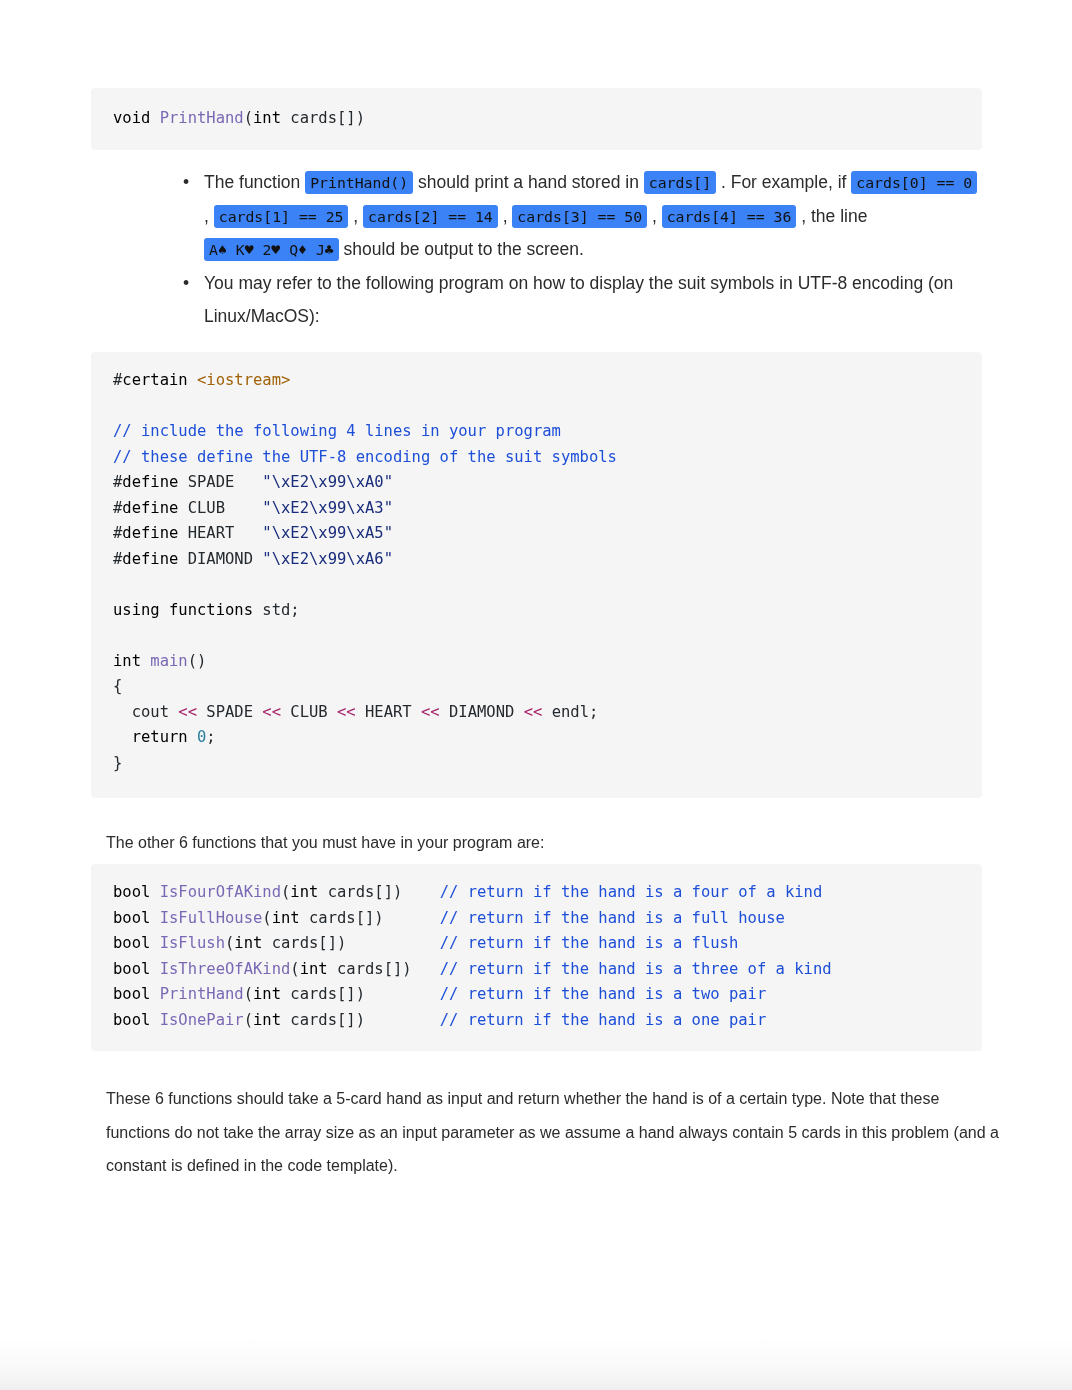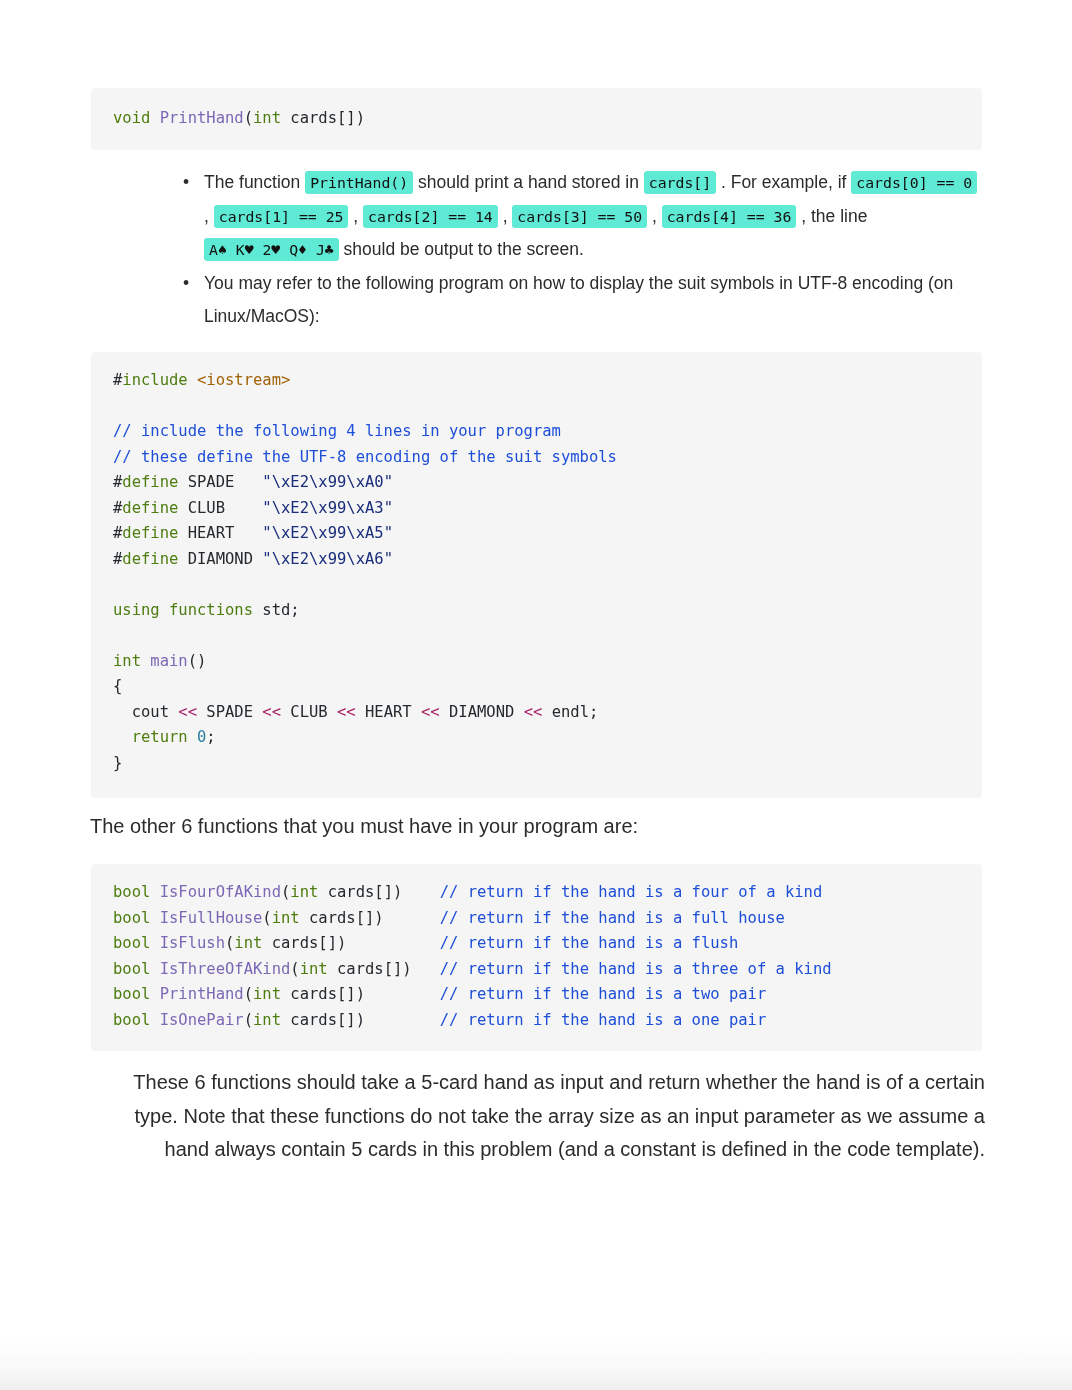--- a/index.html
+++ b/index.html
@@ -66,21 +66,21 @@
   .codeblock.funcs {
     position: absolute;
     left: 91px;
     top: 864px;
     width: 891px;
     box-sizing: border-box;
     padding: 16px 22px 18px 22px;
   }
 
   
-  .k   { color: #4d7c0f; }              
+  .k   { color: #000000; }              
   .fn  { color: #7b68b5; }              
   .inc { color: #a16207; }              
   .str { color: #1a2d7c; }              
   .num { color: #2a7f9e; }              
   .cm  { color: #1d4ed8; }              
   .pn  { color: #24292e; }              
   .op  { color: #a6246a; }              
 
   
   .bullets {
@@ -102,62 +102,61 @@
   .bullets li + li { margin-top: 0px; }
   .bullets li .dot {
     position: absolute;
     left: 9px;
     top: 0;
     font-size: 17.5px;
     line-height: 33.5px;
     color: #2b2b2b;
   }
   code.chip {
-    background: #5eead4;
+    background: #3b82f6;
     border-radius: 3px;
     font-family: "DejaVu Sans Mono", "Liberation Mono", monospace;
     font-size: 14.8px;
     color: #111111;
     padding: 3px 5px;
     white-space: nowrap;
   }
 
   
   .para {
     position: absolute;
-    margin: 0;
-    font-size: 20px;
+    margin: 16px;
+    font-size: 16px;
     line-height: 33.5px;
     color: #2b2b2b;
   }
   .para.intro-funcs {
     left: 90px;
     top: 810px;
     width: 900px;
   }
   .para.closing {
     left: 90px;
     top: 1066px;
     width: 895px;
-    text-align: right;
   }
 </style>
 </head>
 <body>
 
 <div class="page">
 
   <pre class="codeblock signature"><code><span class="k">void</span><span class="pn"> </span><span class="fn">PrintHand</span><span class="pn">(</span><span class="k">int</span><span class="pn"> cards[])</span></code></pre>
 
   <ul class="bullets">
       <li><span class="dot">•</span><span>The function </span><code class="chip">PrintHand()</code><span> should print a hand stored in </span><code class="chip">cards[]</code><span> . For example, if </span><code class="chip">cards[0] == 0</code><span> , </span><code class="chip">cards[1] == 25</code><span> , </span><code class="chip">cards[2] == 14</code><span> , </span><code class="chip">cards[3] == 50</code><span> , </span><code class="chip">cards[4] == 36</code><span> , the line </span><code class="chip">A♠ K♥ 2♥ Q♦ J♣</code><span> should be output to the screen.</span></li>
       <li><span class="dot">•</span><span>You may refer to the following program on how to display the suit symbols in UTF-8 encoding (on Linux/MacOS):</span></li>
     </ul>
 
-  <pre class="codeblock program"><code><span class="pn">#</span><span class="k">include</span><span class="pn"> </span><span class="inc">&lt;iostream&gt;</span>
+  <pre class="codeblock program"><code><span class="pn">#</span><span class="k">certain</span><span class="pn"> </span><span class="inc">&lt;iostream&gt;</span>
 
 <span class="cm">// include the following 4 lines in your program</span>
 <span class="cm">// these define the UTF-8 encoding of the suit symbols</span>
 <span class="pn">#</span><span class="k">define</span><span class="pn"> SPADE   </span><span class="str">"\xE2\x99\xA0"</span>
 <span class="pn">#</span><span class="k">define</span><span class="pn"> CLUB    </span><span class="str">"\xE2\x99\xA3"</span>
 <span class="pn">#</span><span class="k">define</span><span class="pn"> HEART   </span><span class="str">"\xE2\x99\xA5"</span>
 <span class="pn">#</span><span class="k">define</span><span class="pn"> DIAMOND </span><span class="str">"\xE2\x99\xA6"</span>
 
 <span class="k">using</span><span class="pn"> </span><span class="k">functions</span><span class="pn"> std;</span>
 

